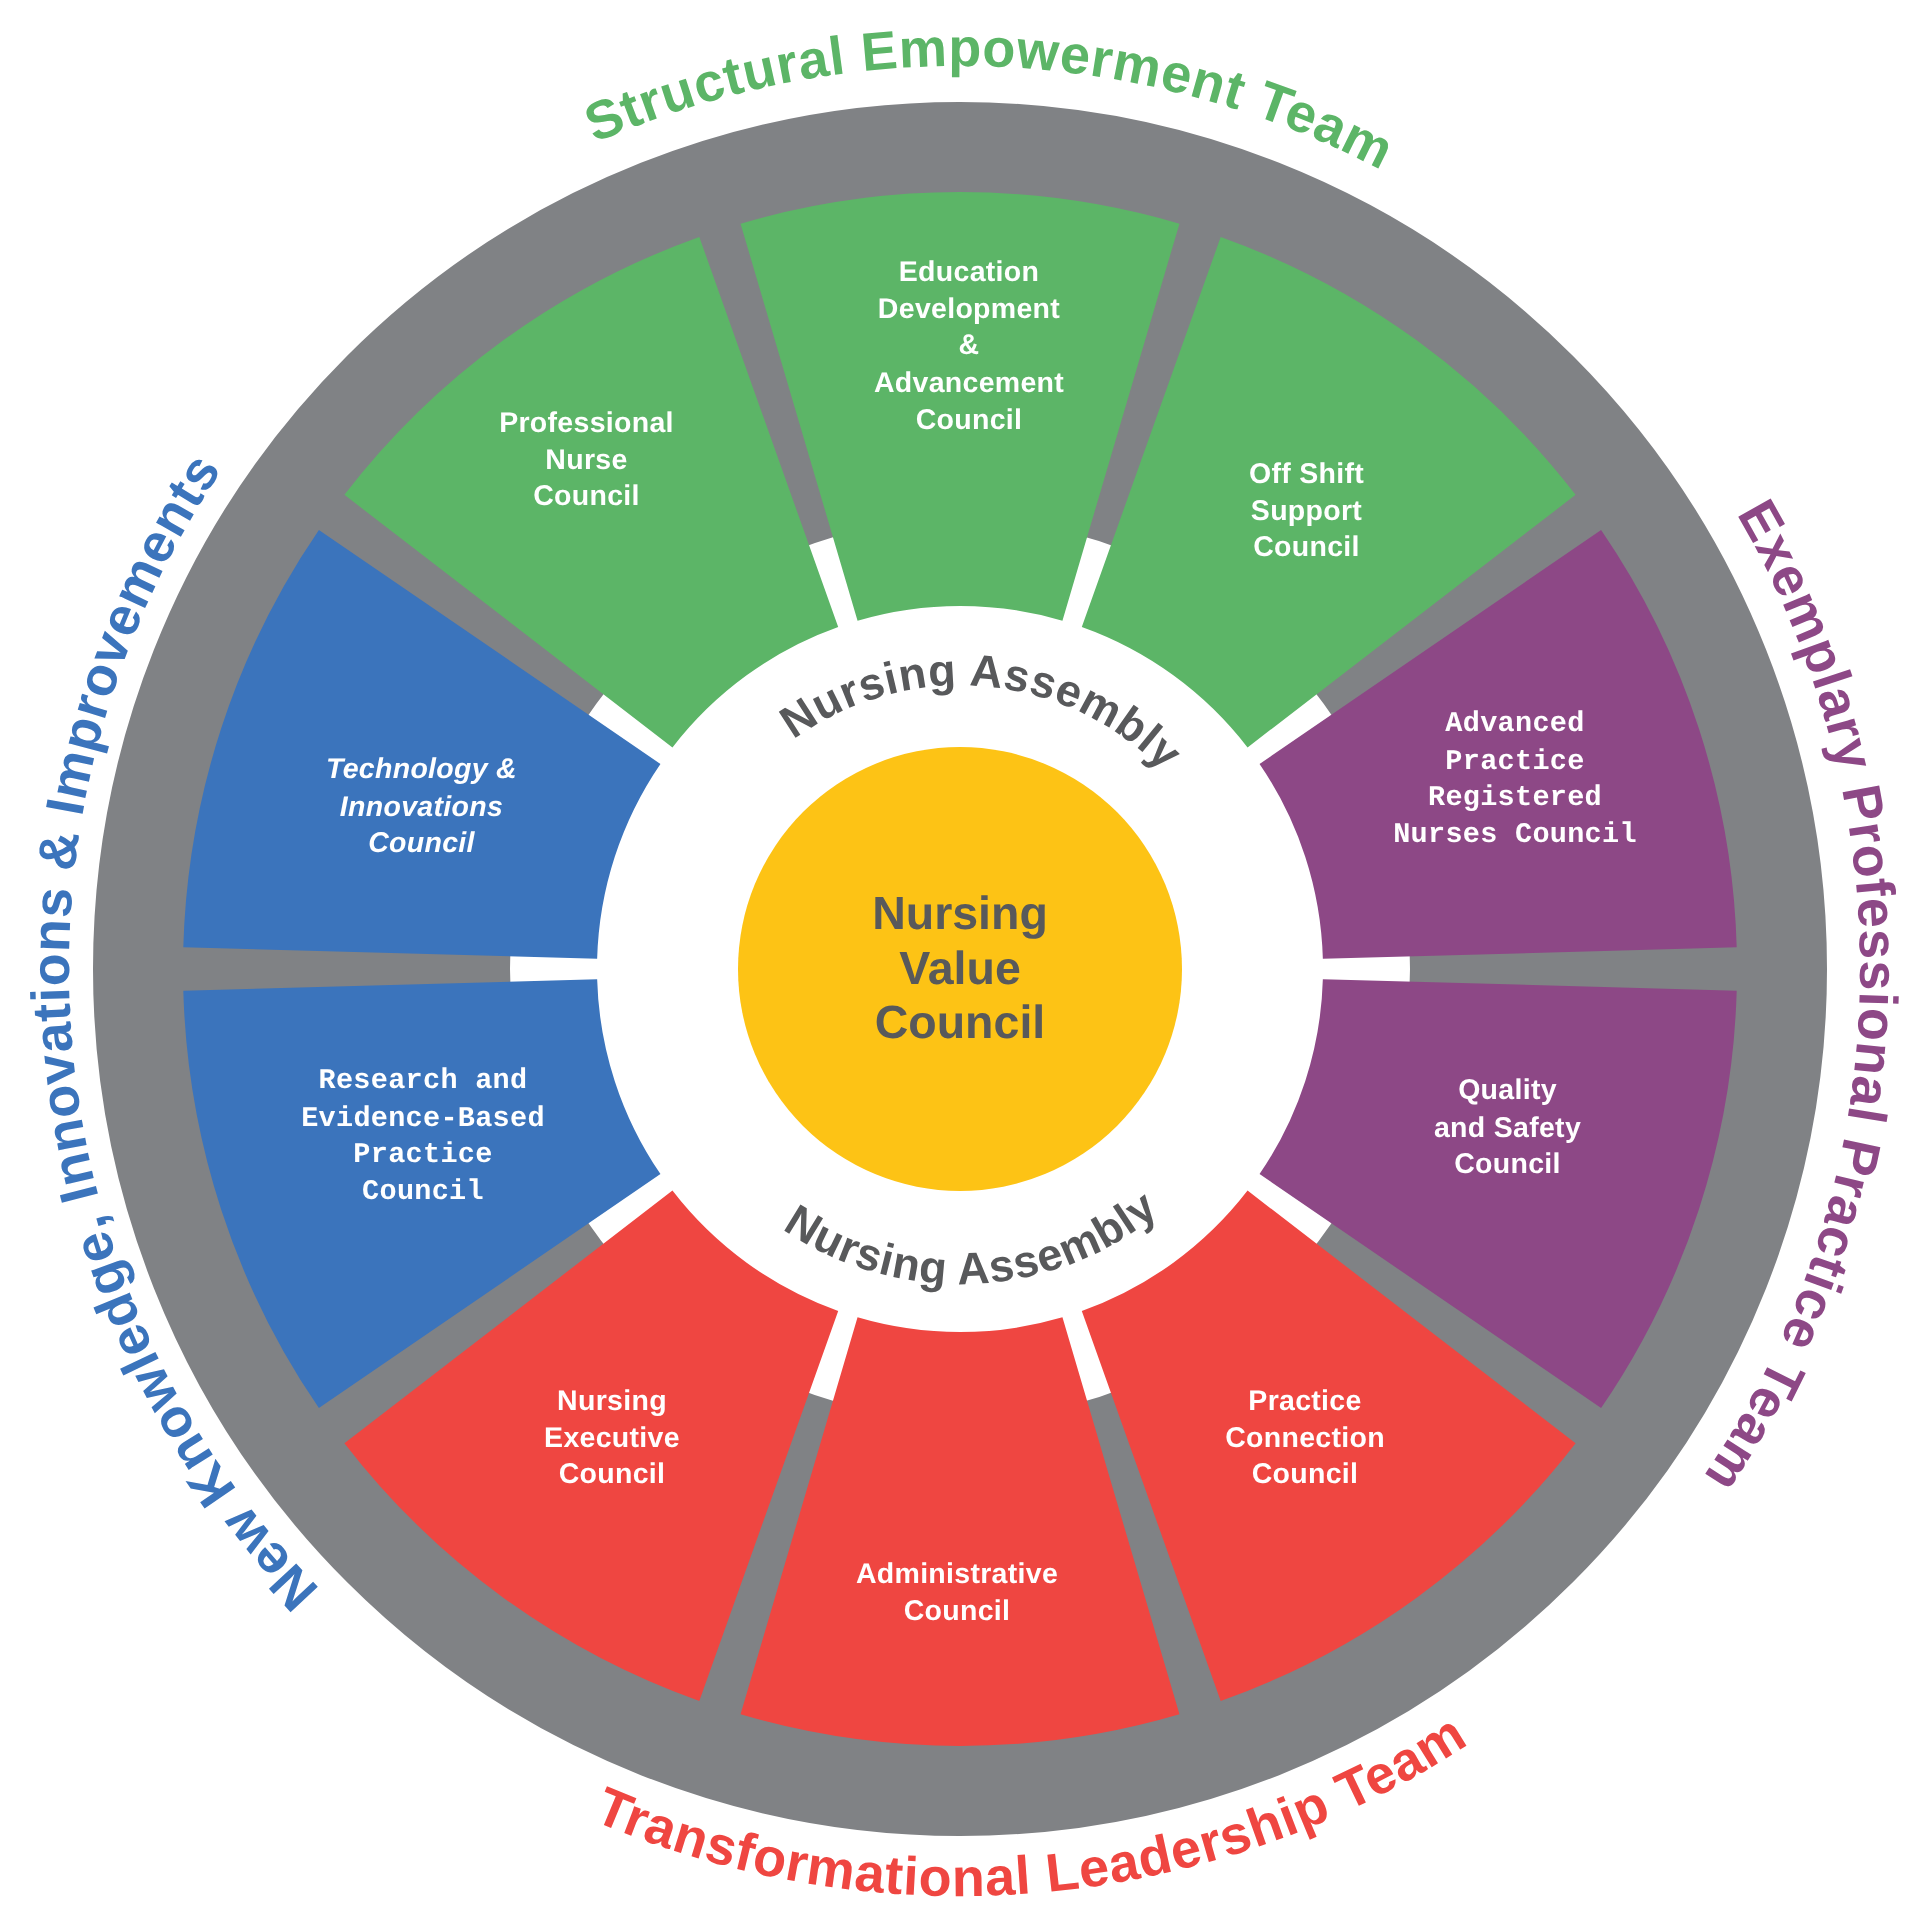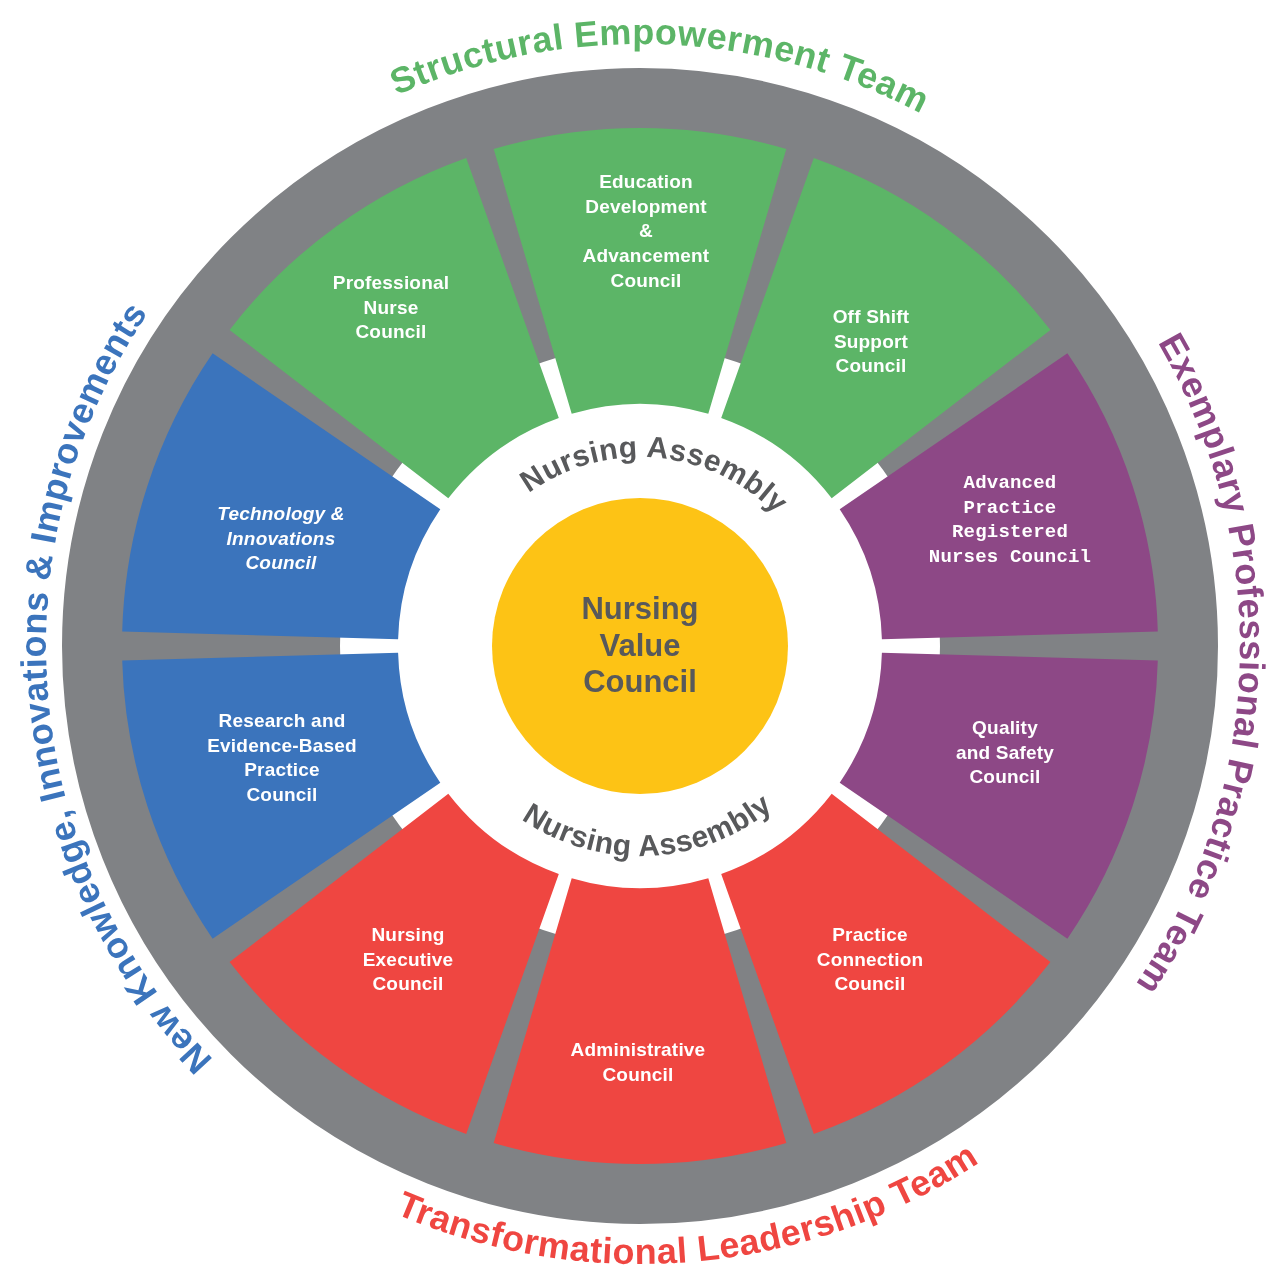--- a/index.html
+++ b/index.html
@@ -86,21 +86,21 @@
 and Safety
 Council</div>
     <div class="wedge-label" style="left:870px;top:960px;">Practice
 Connection
 Council</div>
     <div class="wedge-label" style="left:638px;top:1040px;margin-top:23px;">Administrative
 Council</div>
     <div class="wedge-label" style="left:408px;top:960px;">Nursing
 Executive
 Council</div>
-    <div class="wedge-label" style="left:282px;top:758px;">Research and
+    <div class="wedge-label" style="left:282px;top:758px;font-family:Liberation Mono, monospace;">Research and
 Evidence-Based
 Practice
 Council</div>
     <div class="wedge-label" style="left:281px;top:539px;font-style:italic;">Technology &amp;
 Innovations
 Council</div>
     <div class="center-label" style="left:640px;top:646px;">Nursing
 Value
 Council</div>
   </div>

